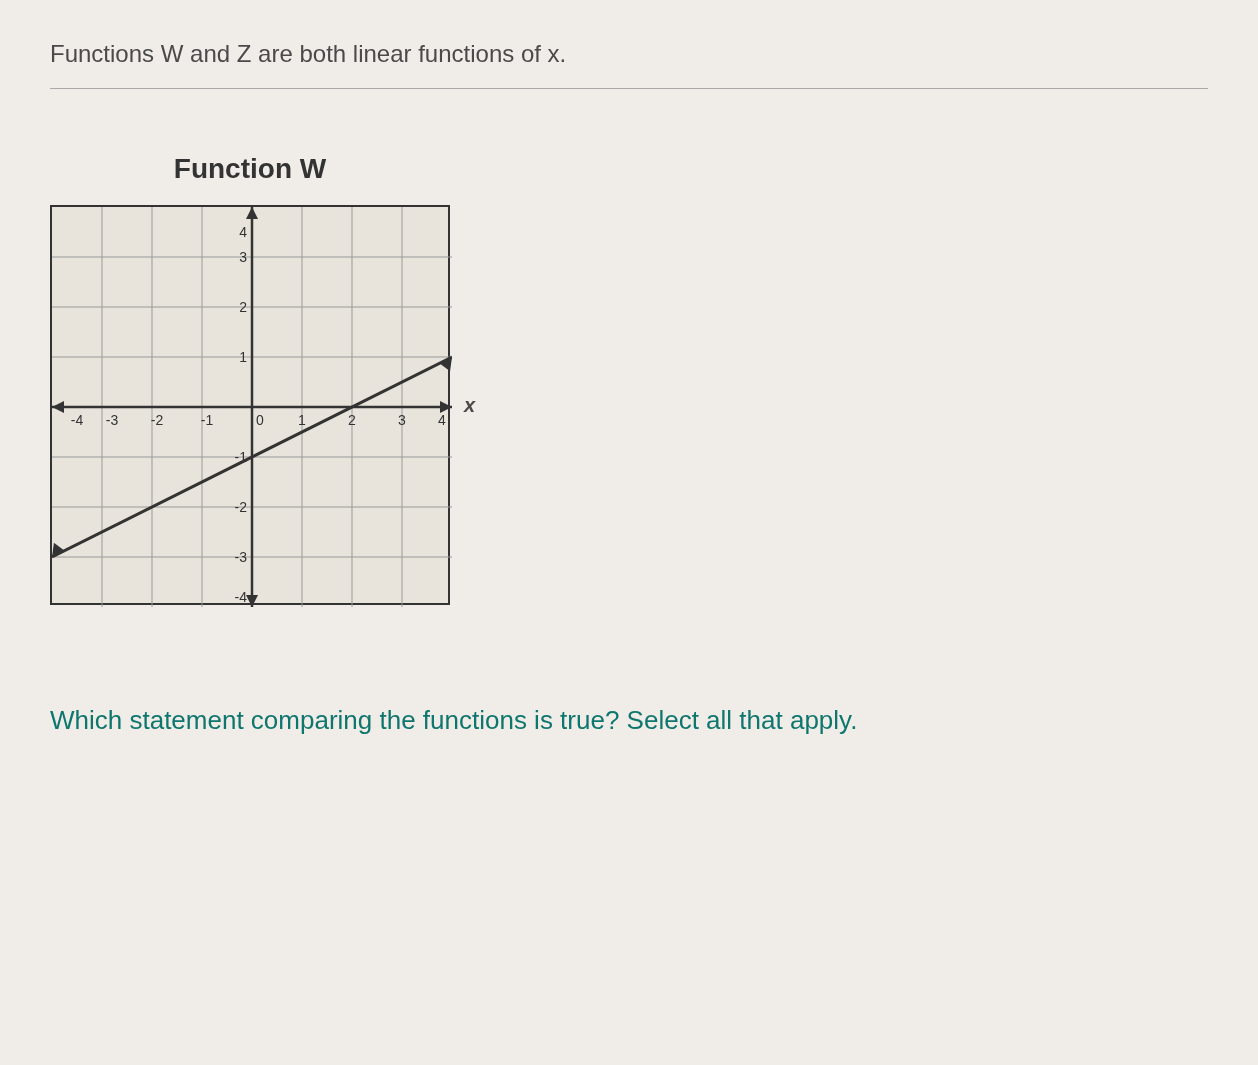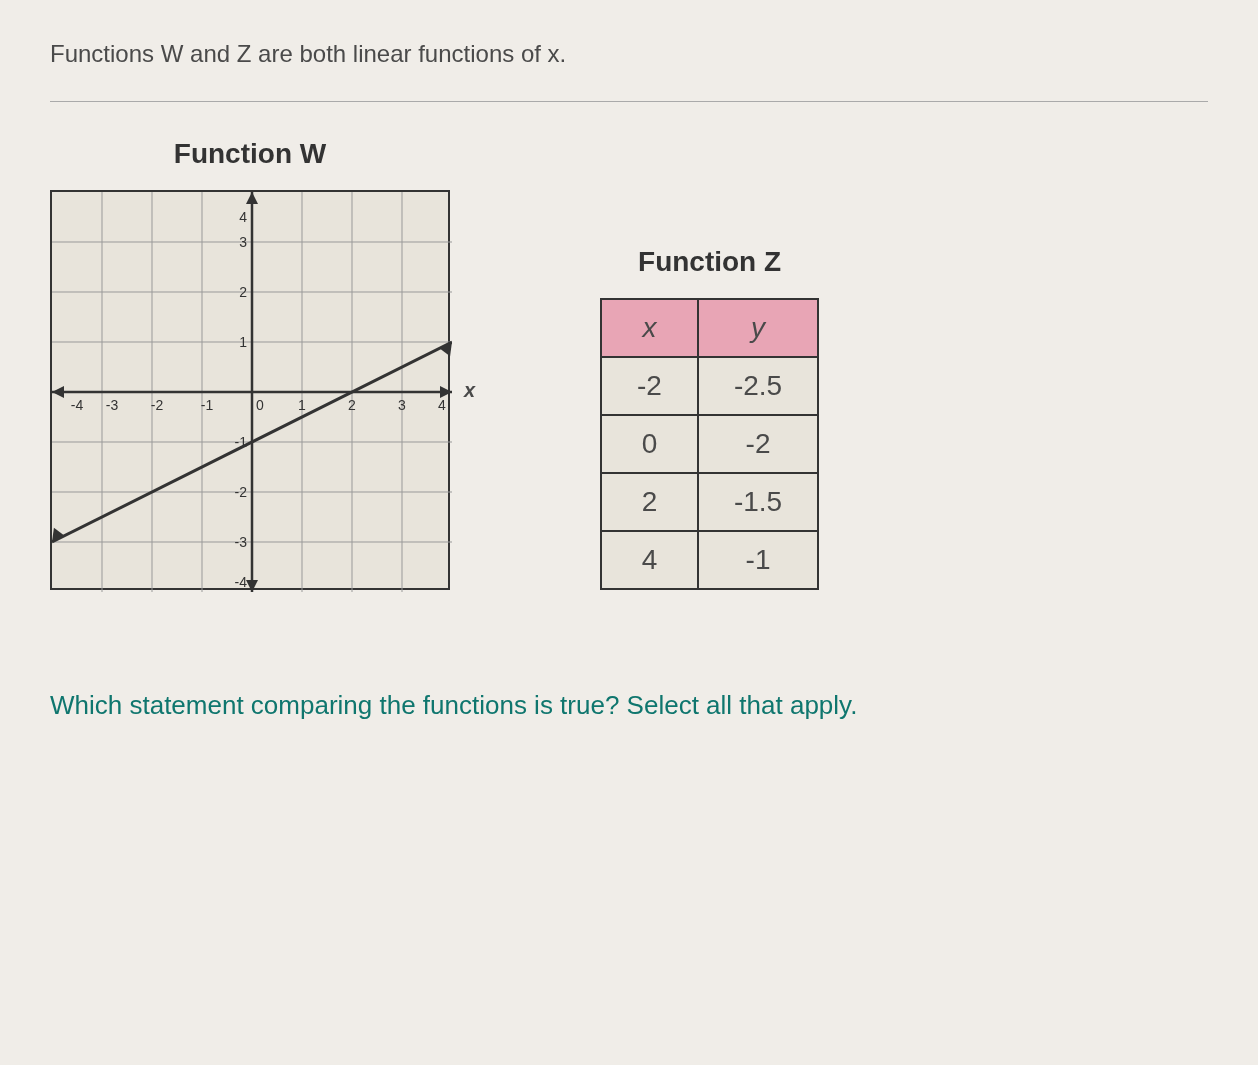--- a/index.html
+++ b/index.html
@@ -10,23 +10,23 @@
     body {
       font-family: Arial, sans-serif;
       background: #f0ede8;
       width: 1258px;
       height: 1065px;
       padding: 40px 50px;
       color: #4a4a4a;
     }
     .intro-text {
       font-size: 24px;
-      margin-bottom: 36px;
+      margin-bottom: 64px;
       border-bottom: 1px solid #aaa;
-      padding-bottom: 33px;
+      padding-bottom: 20px;
     }
     .functions-container {
       display: flex;
       gap: 150px;
       align-items: flex-end;
       margin-bottom: 100px;
     }
     .function-w {
       flex: 0 0 auto;
     }
@@ -156,45 +156,16 @@
 
           <line x1="0" y1="350" x2="400" y2="150" stroke="#333" stroke-width="3"></line>
 
           <polygon points="0,350 14,350 8,338" fill="#333" transform="rotate(-26 0 350)"></polygon>
           <polygon points="400,150 386,150 392,162" fill="#333" transform="rotate(-26 400 150)"></polygon>
         </svg>
       </div>
     </div>
   </div>
 
-  <div class="function-z">
-    <div class="function-title">Function Z</div>
-    <table class="data-table">
-      <thead>
-        <tr>
-          <th>x</th>
-          <th>y</th>
-        </tr>
-      </thead>
-      <tbody>
-        <tr>
-          <td>-2</td>
-          <td>-2.5</td>
-        </tr>
-        <tr>
-          <td>0</td>
-          <td>-2</td>
-        </tr>
-        <tr>
-          <td>2</td>
-          <td>-1.5</td>
-        </tr>
-        <tr>
-          <td>4</td>
-          <td>-1</td>
-        </tr>
-      </tbody>
-    </table>
-  </div>
 
 </div>
 
 <div class="question-text">Which statement comparing the functions is true? Select all that apply.</div>
 
 </body></html>

